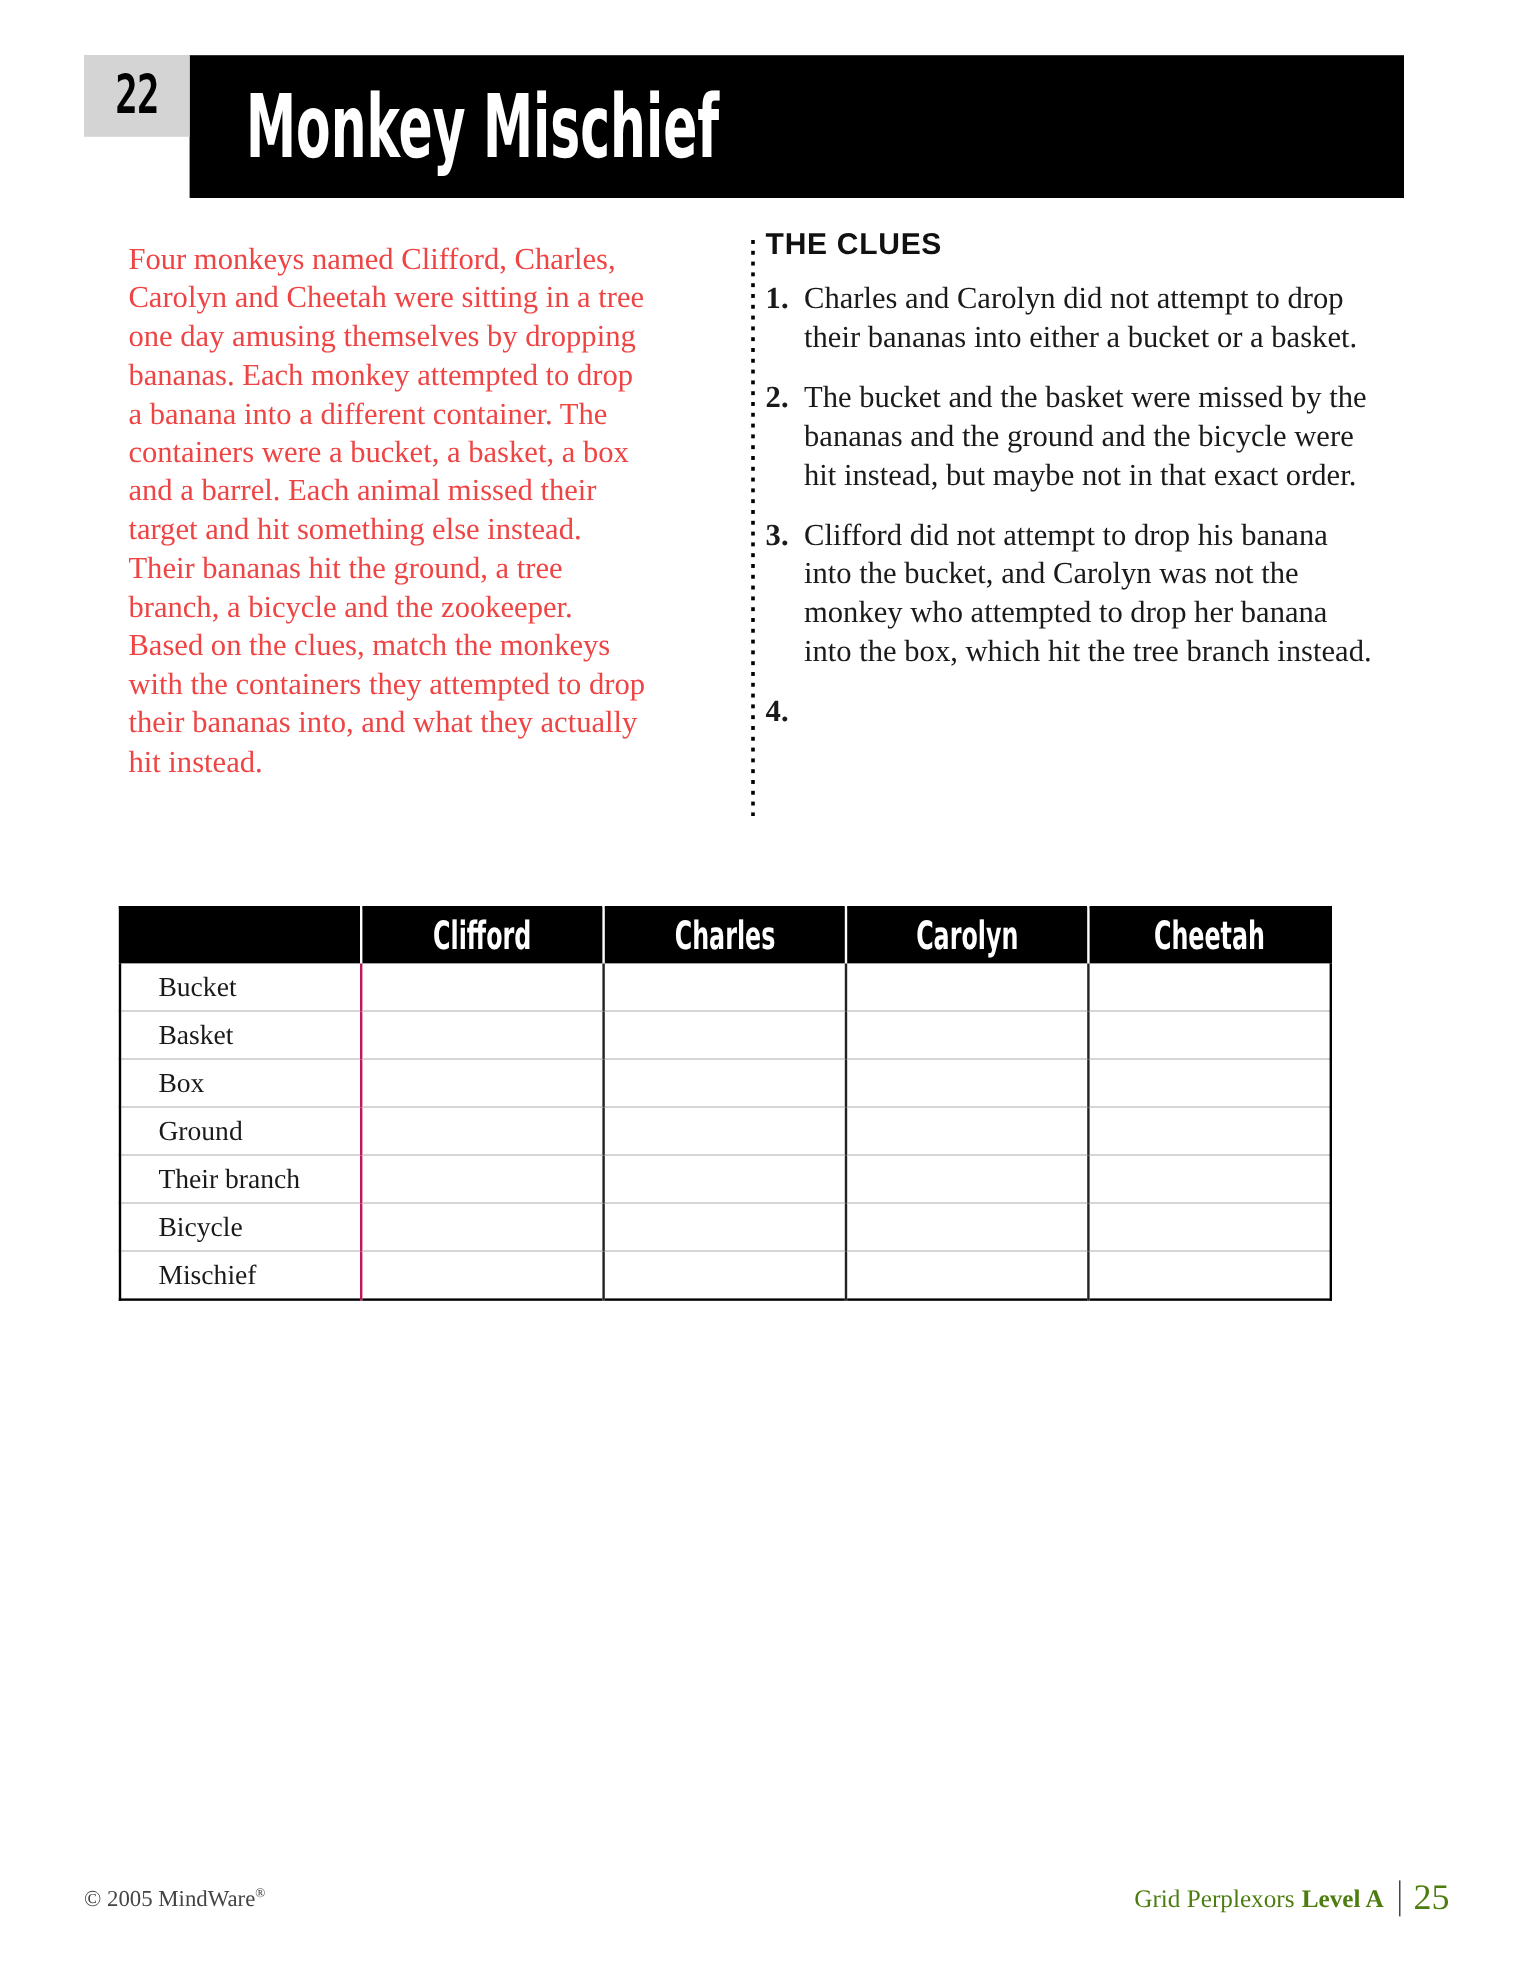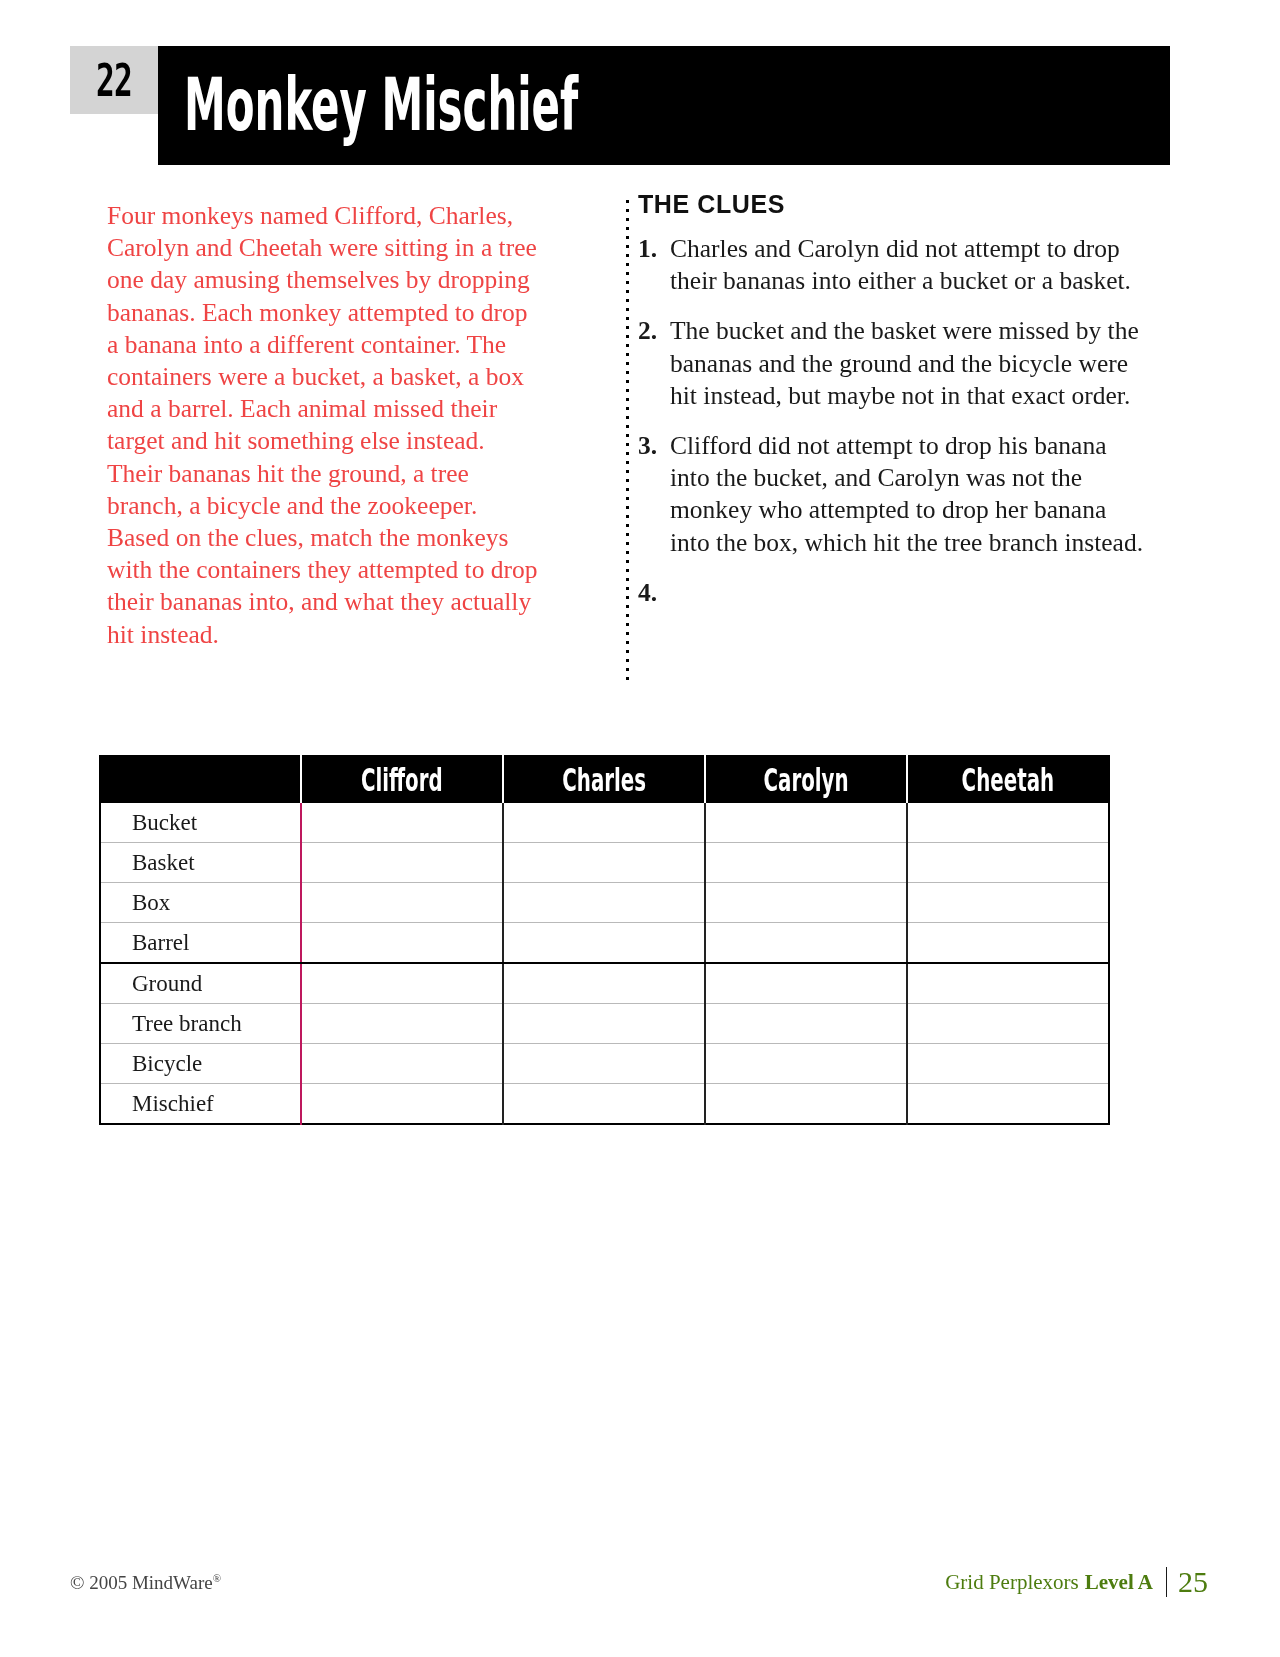--- a/index.html
+++ b/index.html
@@ -19,20 +19,21 @@
   
   .header-bar {
     position: absolute;
     left: 70px;
     top: 46px;
     width: 1100px;
     height: 119px;
     background: #000000;
     display: flex;
     align-items: stretch;
+    gap: 21px;
   }
   .puzzle-number-box {
     width: 88px;
     background: #ffffff;
     position: relative;
     display: flex;
     align-items: flex-start;
     justify-content: center;
   }
   .puzzle-number-inner {
@@ -320,36 +321,29 @@
         <td class="cell"></td>
         <td class="cell"></td>
       </tr>
       <tr>
         <td class="row-label">Box</td>
         <td class="cell"></td>
         <td class="cell"></td>
         <td class="cell"></td>
         <td class="cell"></td>
       </tr>
-      <tr class="section-break">
-        <td class="row-label">Barrel</td>
-        <td class="cell"></td>
-        <td class="cell"></td>
-        <td class="cell"></td>
-        <td class="cell"></td>
-      </tr>
       <tr>
         <td class="row-label">Ground</td>
         <td class="cell"></td>
         <td class="cell"></td>
         <td class="cell"></td>
         <td class="cell"></td>
       </tr>
       <tr>
-        <td class="row-label">Tree branch</td>
+        <td class="row-label">Their branch</td>
         <td class="cell"></td>
         <td class="cell"></td>
         <td class="cell"></td>
         <td class="cell"></td>
       </tr>
       <tr>
         <td class="row-label">Bicycle</td>
         <td class="cell"></td>
         <td class="cell"></td>
         <td class="cell"></td>

